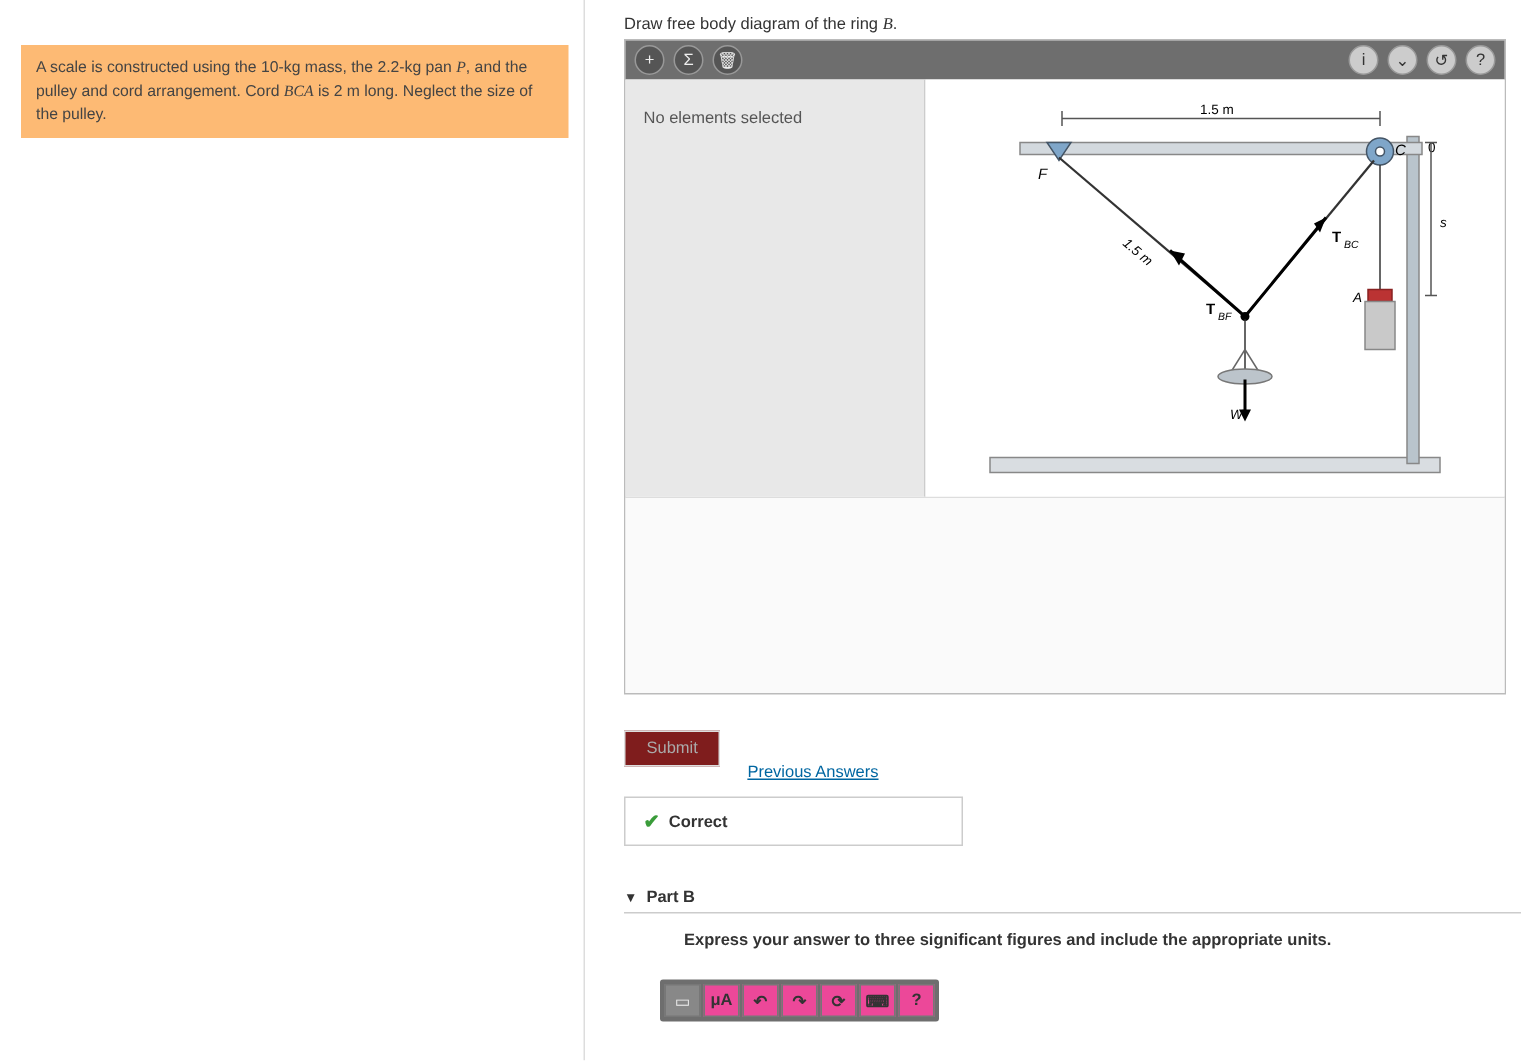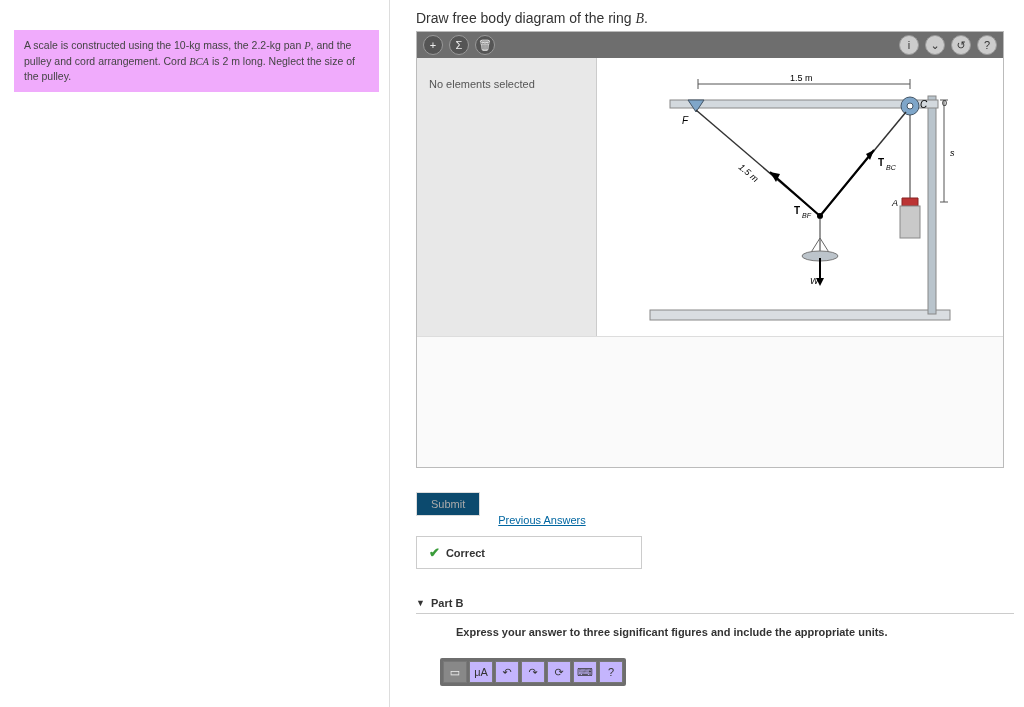--- a/index.html
+++ b/index.html
@@ -15,33 +15,33 @@
     width: 1024px;
   }
   .left-col {
     width: 390px;
     padding: 30px 10px 10px 14px;
     box-sizing: border-box;
     border-right: 1px solid #ddd;
     min-height: 707px;
   }
   .problem-setup {
-    background: #f0abfc;
+    background: #fdba74;
     padding: 8px 10px;
     font-size: 10.5px;
     line-height: 1.4;
     color: #444;
   }
   .right-col {
     flex: 1;
     padding: 10px 10px 10px 26px;
     box-sizing: border-box;
   }
   .instruct1 {
-    font-size: 14px;
+    font-size: 11px;
     margin-bottom: 4px;
   }
   .instruct2 {
     font-size: 11px;
     font-weight: bold;
     margin-bottom: 8px;
   }
   .canvas-box {
     border: 1px solid #bbb;
     background: #fff;
@@ -69,21 +69,21 @@
     cursor: pointer;
   }
   .tb-btn.light { background:#ccc; color:#333;}
   .tb-spacer { flex:1; }
   .canvas-area {
     display: flex;
     height: 278px;
     border-bottom: 1px solid #ddd;
   }
   .panel-left {
-    width: 180px;
+    width: 200px;
     background: #e8e8e8;
     border-right: 1px solid #ccc;
     padding: 20px 12px;
     box-sizing: border-box;
     font-size: 11px;
     color: #555;
   }
   .figure-pane {
     flex:1;
     background:#fff;
@@ -94,21 +94,21 @@
     background:#fafafa;
   }
   .submit-row {
     margin-top: 14px;
     display: flex;
     align-items: center;
     gap: 18px;
     font-size: 11px;
   }
   .submit-btn {
-    background: #0c4a6e;
+    background: #7f1d1d;
     color: #aaa;
     border: 1px solid #ddd;
     padding: 5px 14px;
     font-size: 11px;
   }
   .link {
     color: #0066a1;
     text-decoration: underline;
     cursor: pointer;
     margin-top: 32px;
@@ -157,21 +157,21 @@
   .ans-tb-btn {
     width: 22px;
     height: 20px;
     background: #888;
     color: #eee;
     border: 1px solid #777;
     display:flex;align-items:center;justify-content:center;
     font-size: 11px;
     cursor:pointer;
   }
-  .ans-tb-btn.light { background:#c4b5fd; color:#333; }
+  .ans-tb-btn.light { background:#ec4899; color:#333;font-weight:bold; }
   .serif-i { font-family:'Times New Roman',serif; font-style:italic;}
 </style>
 </head>
 <body>
 
 <div class="container">
   <div class="left-col">
     <div class="problem-setup">
       <span>A scale is constructed using the 10-kg mass, the 2.2-kg pan </span><span class="serif-i">P</span><span>, and the pulley and cord arrangement. Cord </span><span class="serif-i">BCA</span><span> is 2 m long. Neglect the size of the pulley.</span>
     </div>

